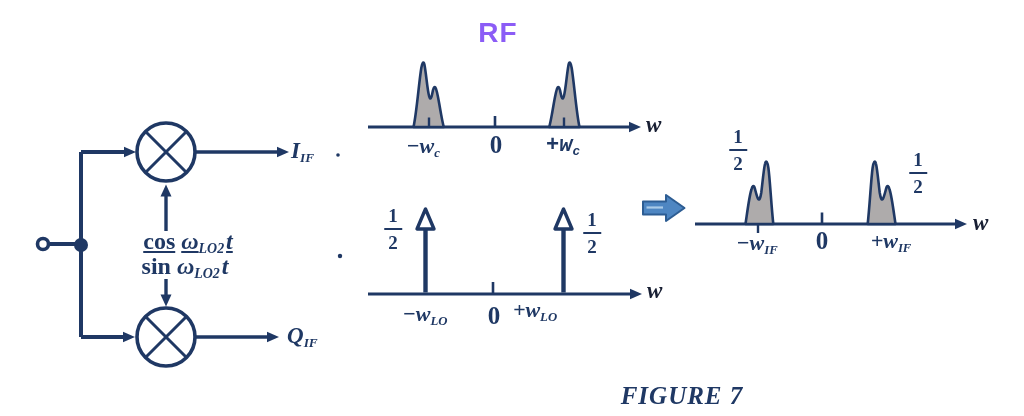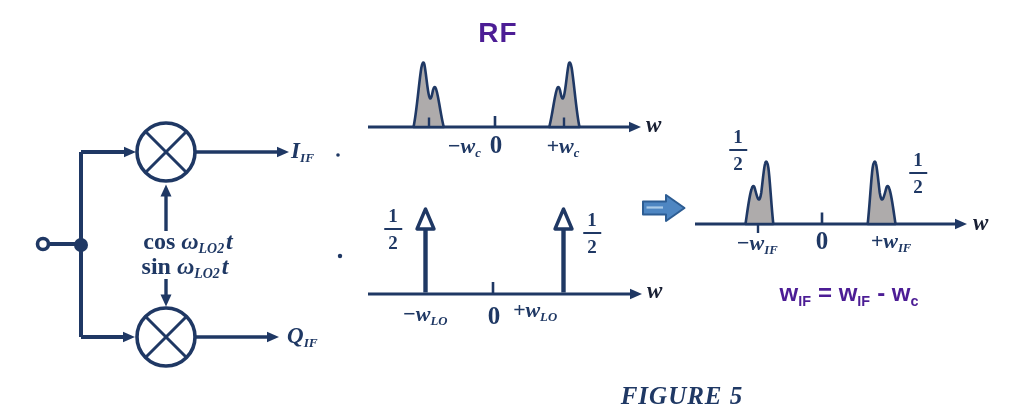--- a/index.html
+++ b/index.html
@@ -9,21 +9,21 @@
   .abs{position:absolute;white-space:nowrap;line-height:1;}
   .ctr{transform:translateX(-50%);}
   .math{font-style:italic;font-weight:bold;color:#1f3864;font-size:23px;}
   .mathlabel{font-weight:bold;color:#1f3864;font-size:22px;font-style:italic;}
   .axisw{font-style:italic;font-weight:bold;color:#181f33;font-size:23px;}
   .zero{font-weight:bold;color:#1f3864;font-size:25px;font-style:normal;}
   .sb{font-size:0.58em;font-style:italic;vertical-align:-0.3em;}
   .fn{font-style:normal;}
   .omega{margin-left:6px;}
   .post{margin-left:2px;}
-  .red-sans{font-family:"Liberation Sans","DejaVu Sans",sans-serif;color:#4c1d95;font-weight:bold;}
+  .red-sans{font-family:"Liberation Sans","DejaVu Sans",sans-serif;color:#8b5cf6;font-weight:bold;}
   .rf-title{font-size:28px;letter-spacing:1px;}
   .lo-title{font-size:27px;}
   .formula{font-size:24px;}
   .sbs{font-size:0.6em;vertical-align:-0.32em;font-style:normal;}
   .fgap{margin-left:7px;}
   .frac{display:inline-flex;flex-direction:column;align-items:center;font-weight:bold;
         color:#1f3864;font-size:19px;font-style:normal;}
   .frac .num{padding:0 4px 3px;border-bottom:2.6px solid #1f3864;}
   .frac .den{padding-top:3px;}
   .caption{font-size:25px;font-weight:bold;font-style:italic;color:#1f3864;letter-spacing:1px;}
@@ -98,34 +98,34 @@
     <line x1="758" y1="225" x2="758" y2="233" stroke="#1f3864" stroke-width="2.4"></line>
     <line x1="822" y1="212.5" x2="822" y2="223" stroke="#1f3864" stroke-width="2.6"></line>
   </svg>
 
   <div class="abs math" style="left:291px;top:139px;">
     <span>I</span><span class="sb">IF</span>
   </div>
   <div class="abs math" style="left:287px;top:324px;text-align:right;">
     <span>Q</span><span class="sb">IF</span>
   </div>
-  <div class="abs math ctr" style="left:188px;top:229px;font-size:24px;">
+  <div class="abs math ctr" style="left:188px;top:229px;font-size:24px;text-decoration:underline;">
     <span class="fn">cos</span><span class="omega">ω</span><span class="sb">LO2</span><span class="post">t</span>
   </div>
   <div class="abs math ctr" style="left:185px;top:254px;font-size:24px;text-align:right;">
     <span class="fn">sin</span><span class="omega">ω</span><span class="sb">LO2</span><span class="post">t</span>
   </div>
 
   <div class="abs red-sans rf-title ctr" style="left:498px;top:19px;">RF</div>
   <div class="abs axisw" style="left:646px;top:113px;">w</div>
-  <div class="abs mathlabel ctr" style="left:423px;top:135px;margin-left:41px;">
+  <div class="abs mathlabel ctr" style="left:423px;top:135px;">
     <span>−w</span><span class="sb">c</span>
   </div>
   <div class="abs zero ctr" style="left:496px;top:132px;">0</div>
-  <div class="abs mathlabel ctr" style="left:563px;top:135px;">
+  <div class="abs mathlabel ctr" style="left:563px;top:135px;font-family:Liberation Mono, monospace;">
     <span>+w</span><span class="sb">c</span>
   </div>
 
   <div class="abs frac ctr" style="left:393px;top:206px;">
     <span class="num">1</span>
     <span class="den">2</span>
   </div>
   <div class="abs frac ctr" style="left:592px;top:210px;">
     <span class="num">1</span>
     <span class="den">2</span>
@@ -148,18 +148,15 @@
     <span class="den">2</span>
   </div>
   <div class="abs axisw" style="left:973px;top:211px;">w</div>
   <div class="abs mathlabel ctr" style="left:757px;top:232px;">
     <span>−w</span><span class="sb">IF</span>
   </div>
   <div class="abs zero ctr" style="left:822px;top:228px;">0</div>
   <div class="abs mathlabel ctr" style="left:891px;top:230px;">
     <span>+w</span><span class="sb">IF</span>
   </div>
-  <div class="abs red-sans formula ctr" style="left:849px;top:281px;">
-    <span>w</span><span class="sbs">IF</span><span class="fgap">= w</span><span class="sbs">IF</span><span class="fgap">- w</span><span class="sbs">c</span>
-  </div>
 
-  <div class="abs caption ctr" style="left:682px;top:383px;">FIGURE 5</div>
+  <div class="abs caption ctr" style="left:682px;top:383px;">FIGURE 7</div>
 </div>
 
 </body></html>

